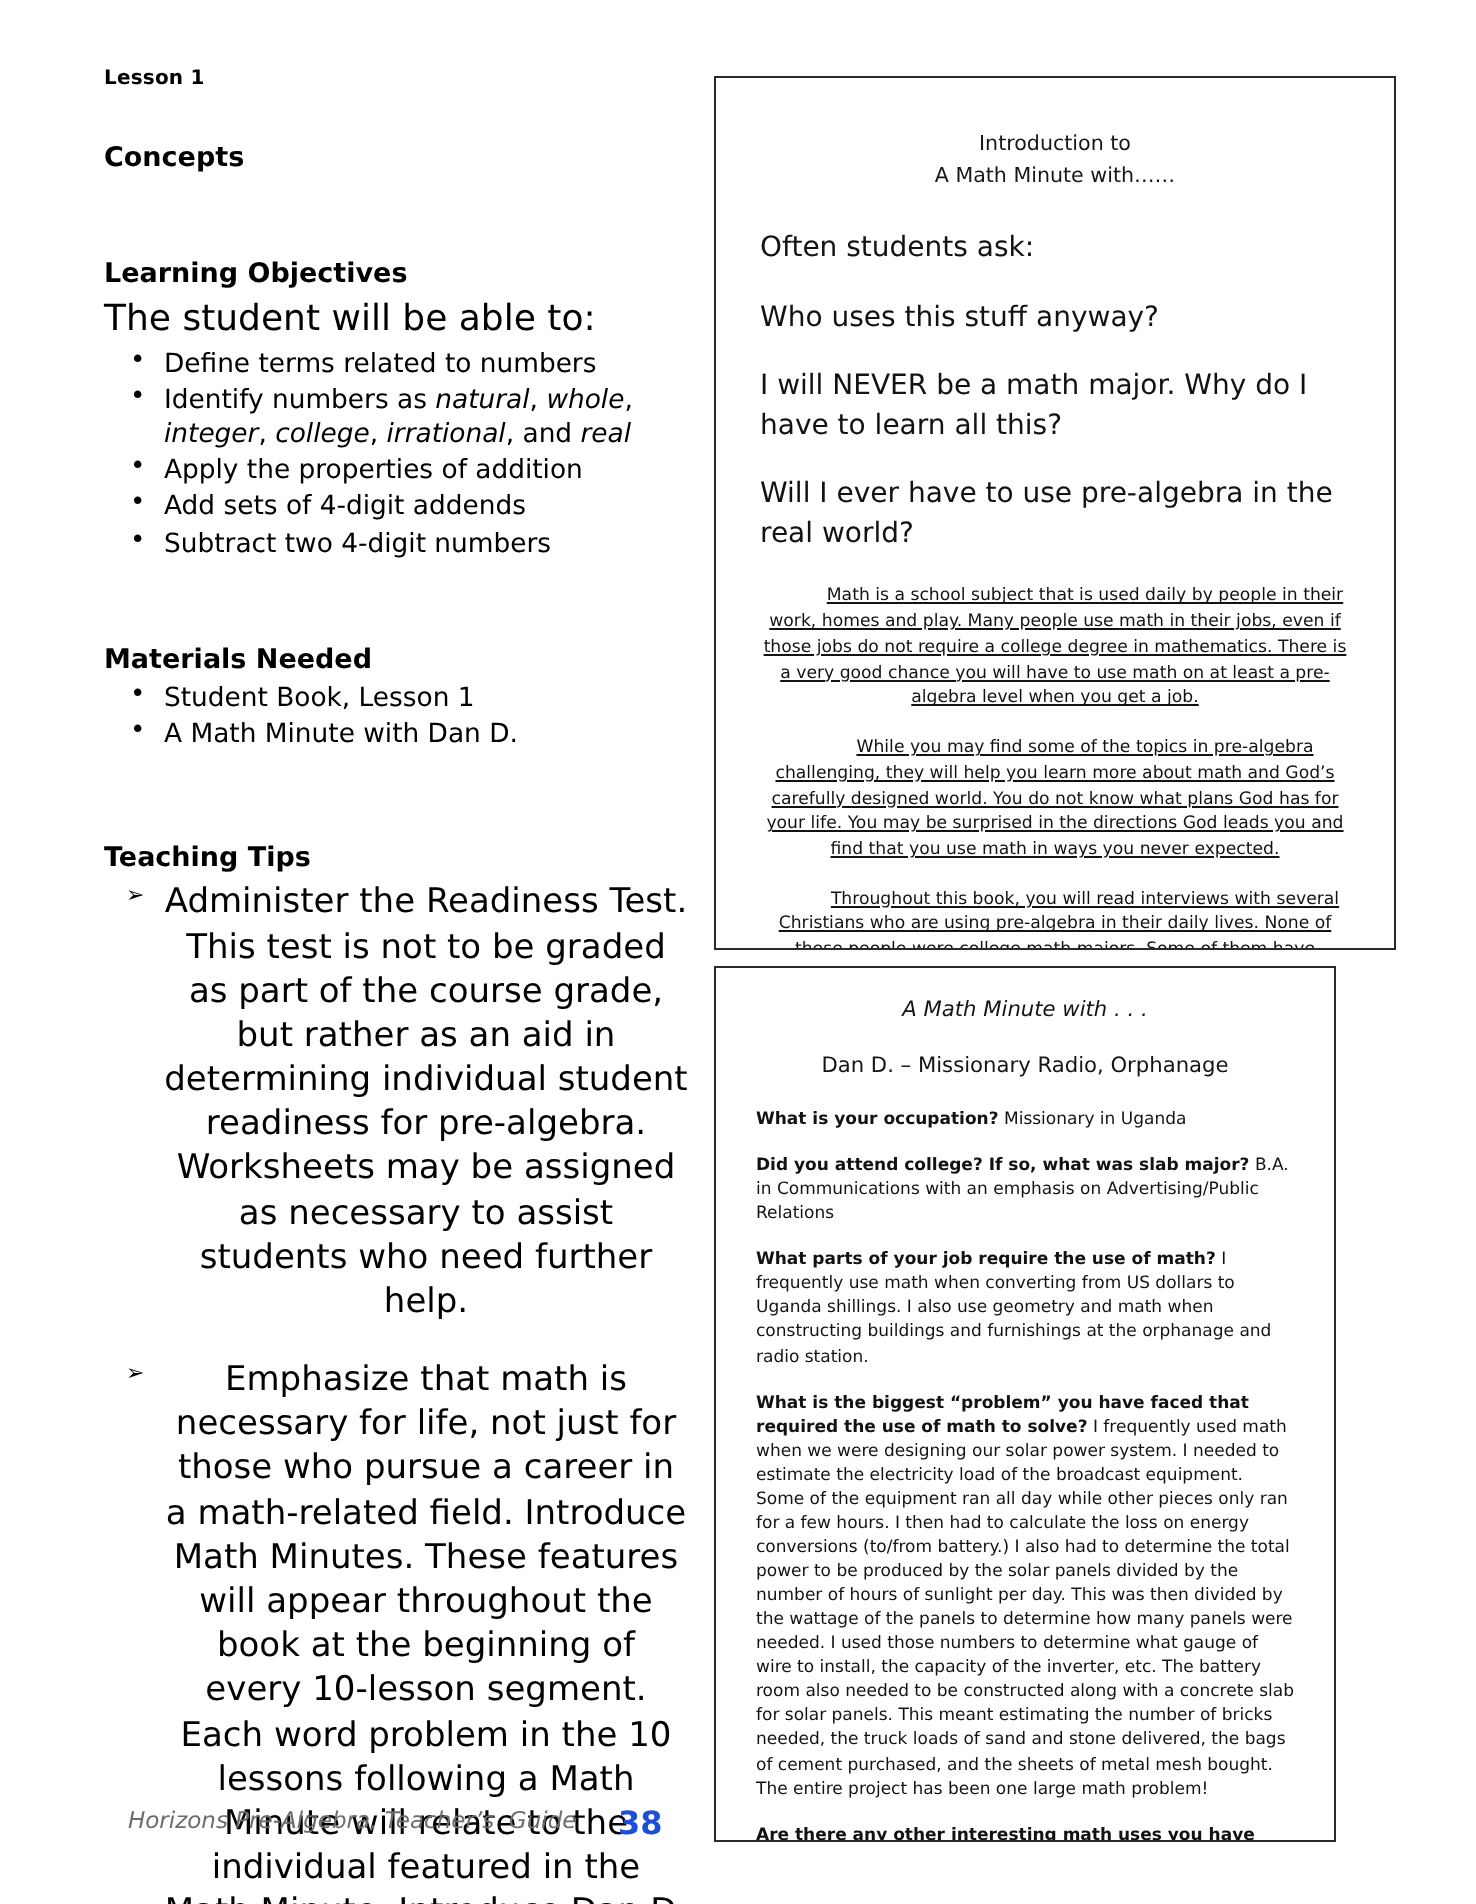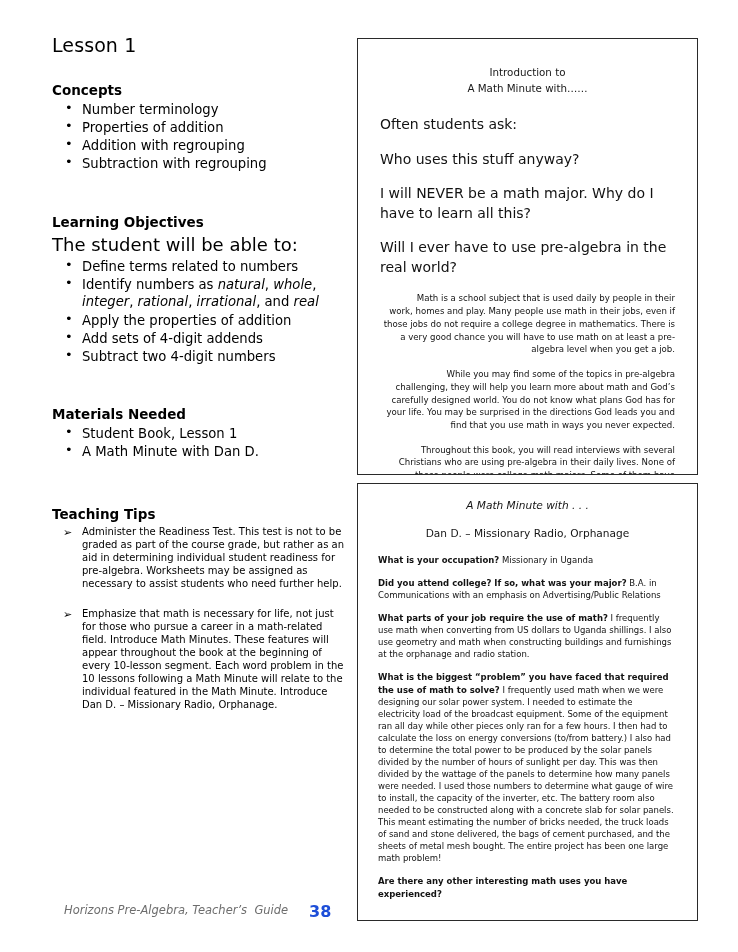--- a/index.html
+++ b/index.html
@@ -26,22 +26,22 @@
 
   
   .left-col {
     position: absolute;
     left: 52px;
     top: 34px;
     width: 292px;
   }
 
   .lesson-title {
-    font-size: 19px;
-    font-weight: normal;
+    font-size: 10px;
+    font-weight: bold;
     letter-spacing: 0.1px;
     margin: 0 0 24px 0;
     line-height: 1.2;
   }
 
   .section {
     margin-bottom: 4px;
   }
 
   .section-head {
@@ -77,24 +77,25 @@
     font-size: 13px;
   }
 
   ul.arrows {
     list-style: none;
     margin: 0;
     padding: 0;
   }
   ul.arrows > li {
     position: relative;
-    font-size: 10px;
+    font-size: 17px;
     line-height: 1.305;
     padding-left: 30px;
     margin-bottom: 17px;
+    text-align: center;
   }
   ul.arrows > li::before {
     content: "\27A2";
     position: absolute;
     left: 11px;
     top: 0px;
     font-size: 11px;
     line-height: 1.45;
   }
 
@@ -133,21 +134,21 @@
   #intro-box {
     left: 357px;
     top: 38px;
     width: 341px;
     height: 437px;
     padding: 26px 22px 10px 22px;
   }
   #interview-box {
     left: 357px;
     top: 483px;
-    width: 341px;
+    width: 311px;
     height: 438px;
     padding: 15px 20px 10px 20px;
   }
 
   
   .intro-title {
     text-align: center;
     font-size: 10.3px;
     line-height: 1.55;
     margin: 0 0 18px 0;
@@ -157,22 +158,23 @@
     font-size: 14px;
     line-height: 1.4;
     margin: 0 0 15px 0;
     color: #121212;
   }
   .intro-para {
     font-size: 8.6px;
     line-height: 1.48;
     margin: 0 0 12px 0;
     text-indent: 30px;
-    text-align: right;
+    text-align: center;
     color: #121212;
+    text-decoration: underline;
   }
   .verse {
     font-size: 8.5px;
     font-style: italic;
     line-height: 1.42;
     margin: 6px 0 0 0;
     color: #121212;
   }
 
   
@@ -204,36 +206,30 @@
 <body>
 
 <div class="page">
 
   <div class="left-col">
 
     <h1 class="lesson-title">Lesson 1</h1>
 
     <div class="section">
       <h2 class="section-head">Concepts</h2>
-      <ul class="bullets">
-        <li>Number terminology</li>
-        <li>Properties of addition</li>
-        <li>Addition with regrouping</li>
-        <li>Subtraction with regrouping</li>
-      </ul>
     </div>
 
     <div class="gap-lg"></div>
 
     <div class="section">
       <h2 class="section-head">Learning Objectives</h2>
       <p class="section-sub">The student will be able to:</p>
       <ul class="bullets">
         <li>Define terms related to numbers</li>
-        <li>Identify numbers as <em class="it">natural</em>, <em class="it">whole</em>, <em class="it">integer</em>, <em class="it">rational</em>, <em class="it">irrational</em>, and <em class="it">real</em></li>
+        <li>Identify numbers as <em class="it">natural</em>, <em class="it">whole</em>, <em class="it">integer</em>, <em class="it">college</em>, <em class="it">irrational</em>, and <em class="it">real</em></li>
         <li>Apply the properties of addition</li>
         <li>Add sets of 4-digit addends</li>
         <li>Subtract two 4-digit numbers</li>
       </ul>
     </div>
 
     <div class="gap-lg"></div>
 
     <div class="section">
       <h2 class="section-head">Materials Needed</h2>
@@ -279,21 +275,21 @@
 
   <div class="box" id="interview-box">
     <div class="mm-title">A Math Minute with . . .</div>
     <div class="mm-name">Dan D. – Missionary Radio, Orphanage</div>
 
     <p class="qa">
       <span class="q">What is your occupation?</span>
       <span>Missionary in Uganda</span>
     </p>
     <p class="qa">
-      <span class="q">Did you attend college?  If so, what was your major?</span>
+      <span class="q">Did you attend college?  If so, what was slab major?</span>
       <span>B.A. in Communications with an emphasis on Advertising/Public Relations</span>
     </p>
     <p class="qa">
       <span class="q">What parts of your job require the use of math?</span>
       <span>I frequently use math when converting from US dollars to Uganda shillings. I also use geometry and math when constructing buildings and furnishings at the orphanage and radio station.</span>
     </p>
     <p class="qa">
       <span class="q">What is the biggest “problem” you have faced that required the use of math to solve?</span>
       <span>I frequently used math when we were designing our solar power system. I needed to estimate the electricity load of the broadcast equipment. Some of the equipment ran all day while other pieces only ran for a few hours. I then had to calculate the loss on energy conversions (to/from battery.) I also had to determine the total power to be produced by the solar panels divided by the number of hours of sunlight per day. This was then divided by the wattage of the panels to determine how many panels were needed. I used those numbers to determine what gauge of wire to install, the capacity of the inverter, etc. The battery room also needed to be constructed along with a concrete slab for solar panels. This meant estimating the number of bricks needed, the truck loads of sand and stone delivered, the bags of cement purchased, and the sheets of metal mesh bought. The entire project has been one large math problem!</span>
     </p>

